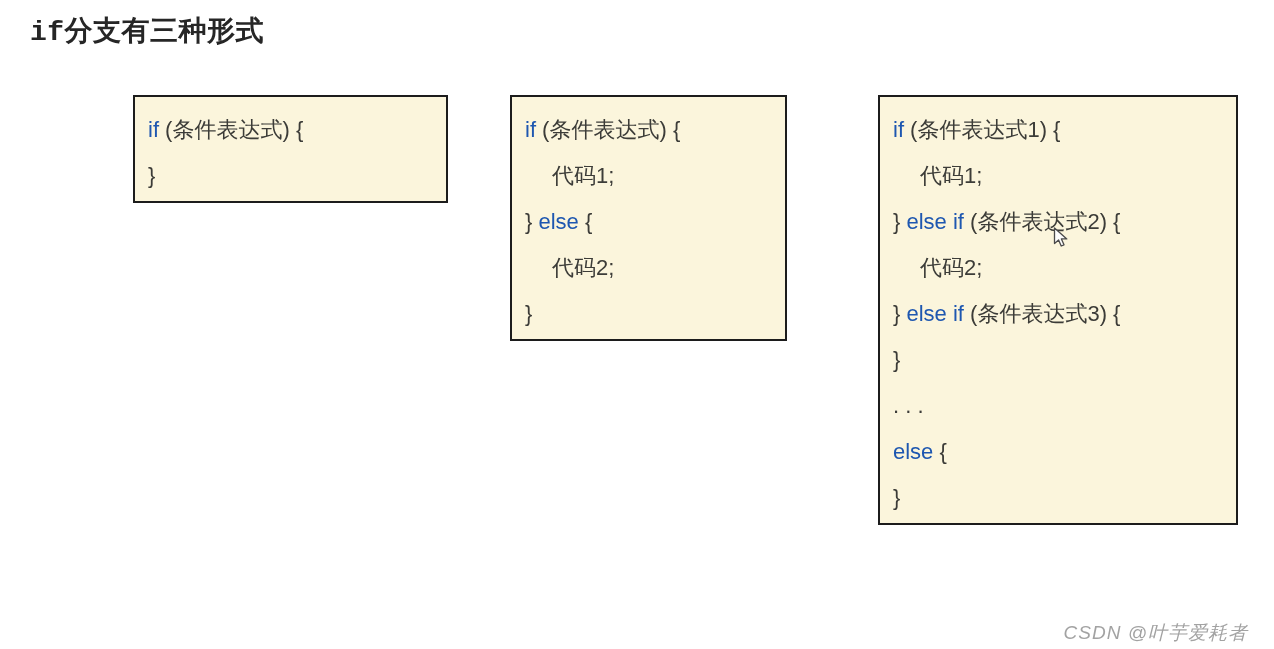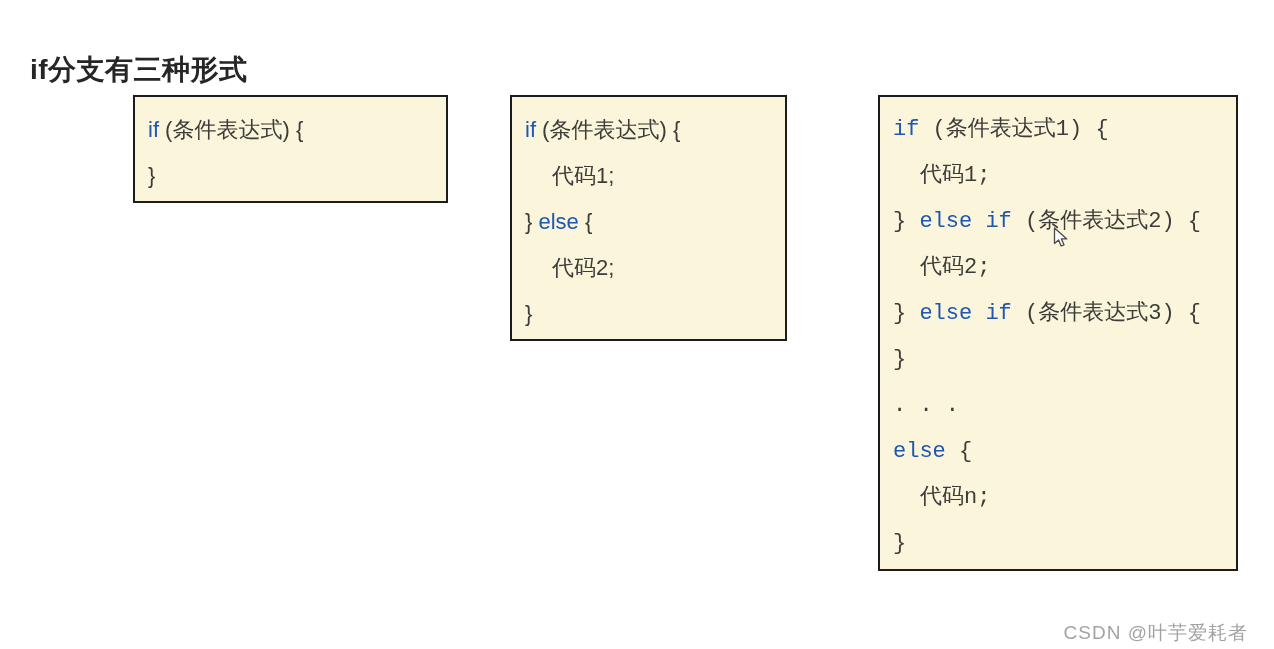--- a/index.html
+++ b/index.html
@@ -6,54 +6,54 @@
   html, body {
     width: 1274px; height: 649px;
     background: #ffffff;
     overflow: hidden;
     position: relative;
     font-family: "Liberation Sans", "DejaVu Sans", sans-serif;
   }
   .page-title {
     position: absolute;
     left: 30px; top: 12px;
-    font-family: Liberation Sans, sans-serif;
+    font-family: Liberation Mono, monospace;
     font-size: 28px;
     font-weight: bold;
     color: var(--title, #262626);
     letter-spacing: 0.5px;
     white-space: nowrap;
-    margin-top: 39px;
   }
   .code-box {
     position: absolute;
     top: 95px;
     background: var(--box-bg, #FBF5DC);
     border: 2px solid var(--box-border, #1C1C1C);
     padding: 10px 14px 2px 13px;
     font-size: 22px;
     line-height: 46px;
     color: var(--code, #3C3C38);
     white-space: nowrap;
   }
   .box-0 { left: 133px; width: 315px; }
   .box-1 { left: 510px; width: 277px; }
-  .box-2 { left: 878px; width: 360px; font-family: Liberation Mono, monospace; }
+  .box-2 { left: 878px; width: 360px; }
   .code-line { white-space: pre; }
   .code-line.indent { padding-left: 27px; }
   .kw { color: var(--kw, #1E57B0); }
   .watermark {
     position: absolute;
     right: 26px; top: 620px;
     font-size: 19px;
     color: var(--watermark, #8C8C8C);
     opacity: 0.8;
     letter-spacing: 1px;
     white-space: nowrap;
     z-index: 3;
+    font-style: italic;
   }
   .mouse-cursor {
     position: absolute;
     left: 1053px; top: 227px;
     z-index: 4;
   }
 </style>
 </head>
 <body>
 
@@ -76,21 +76,20 @@
 
   <div class="code-box box-2">
       <div class="code-line"><span class="kw">if</span><span class="tok"> (条件表达式1) {</span></div>
       <div class="code-line indent"><span class="tok">代码1;</span></div>
       <div class="code-line"><span class="tok">} </span><span class="kw">else if</span><span class="tok"> (条件表达式2) {</span></div>
       <div class="code-line indent"><span class="tok">代码2;</span></div>
       <div class="code-line"><span class="tok">} </span><span class="kw">else if</span><span class="tok"> (条件表达式3) {</span></div>
       <div class="code-line"><span class="tok">}</span></div>
       <div class="code-line"><span class="tok">. . .</span></div>
       <div class="code-line"><span class="kw">else</span><span class="tok"> {</span></div>
-      <div class="code-line indent"><span class="tok">代码n;</span></div>
       <div class="code-line"><span class="tok">}</span></div>
     </div>
 
   <svg class="mouse-cursor" width="17" height="23" viewBox="0 0 17 23">
     <path d="M1.5 1 L1.5 16.6 L5.6 13 L8.2 19 L11 17.8 L8.4 11.9 L13.8 11.9 Z" fill="#fdfdfd" stroke="#4a4a4a" stroke-width="1.3" stroke-linejoin="round"></path>
   </svg>
 
   <div class="watermark">CSDN @叶芋爱耗者</div>
 
 </div>

